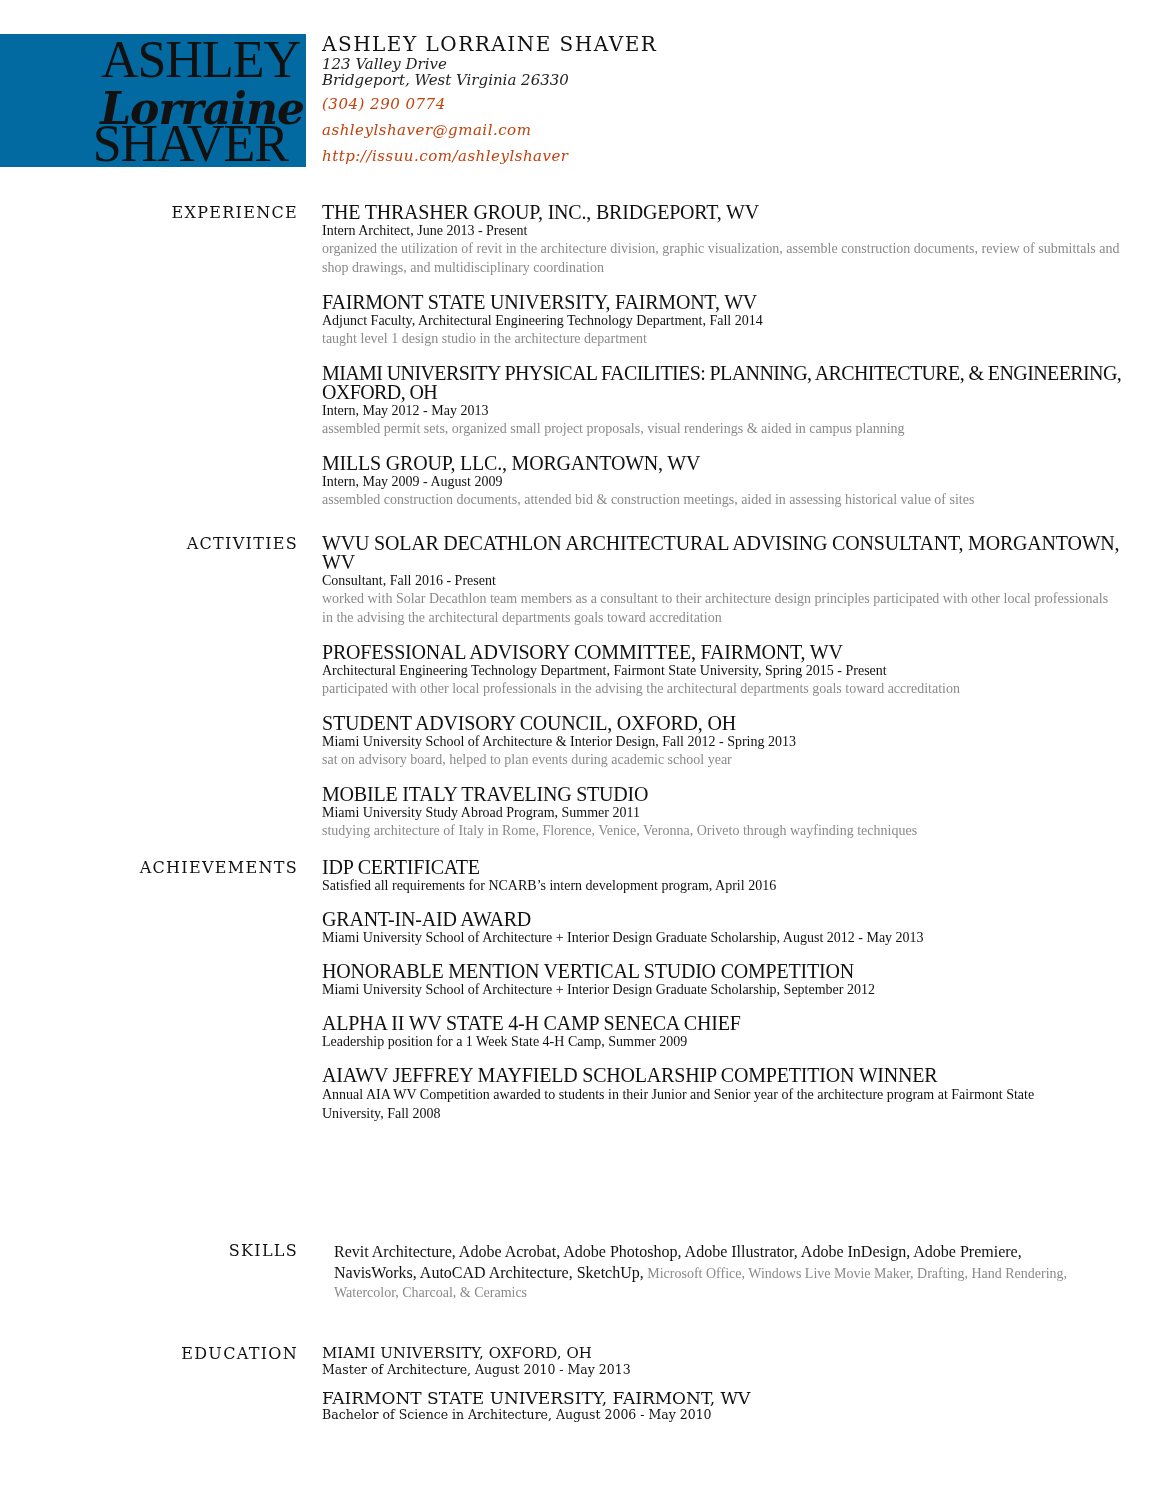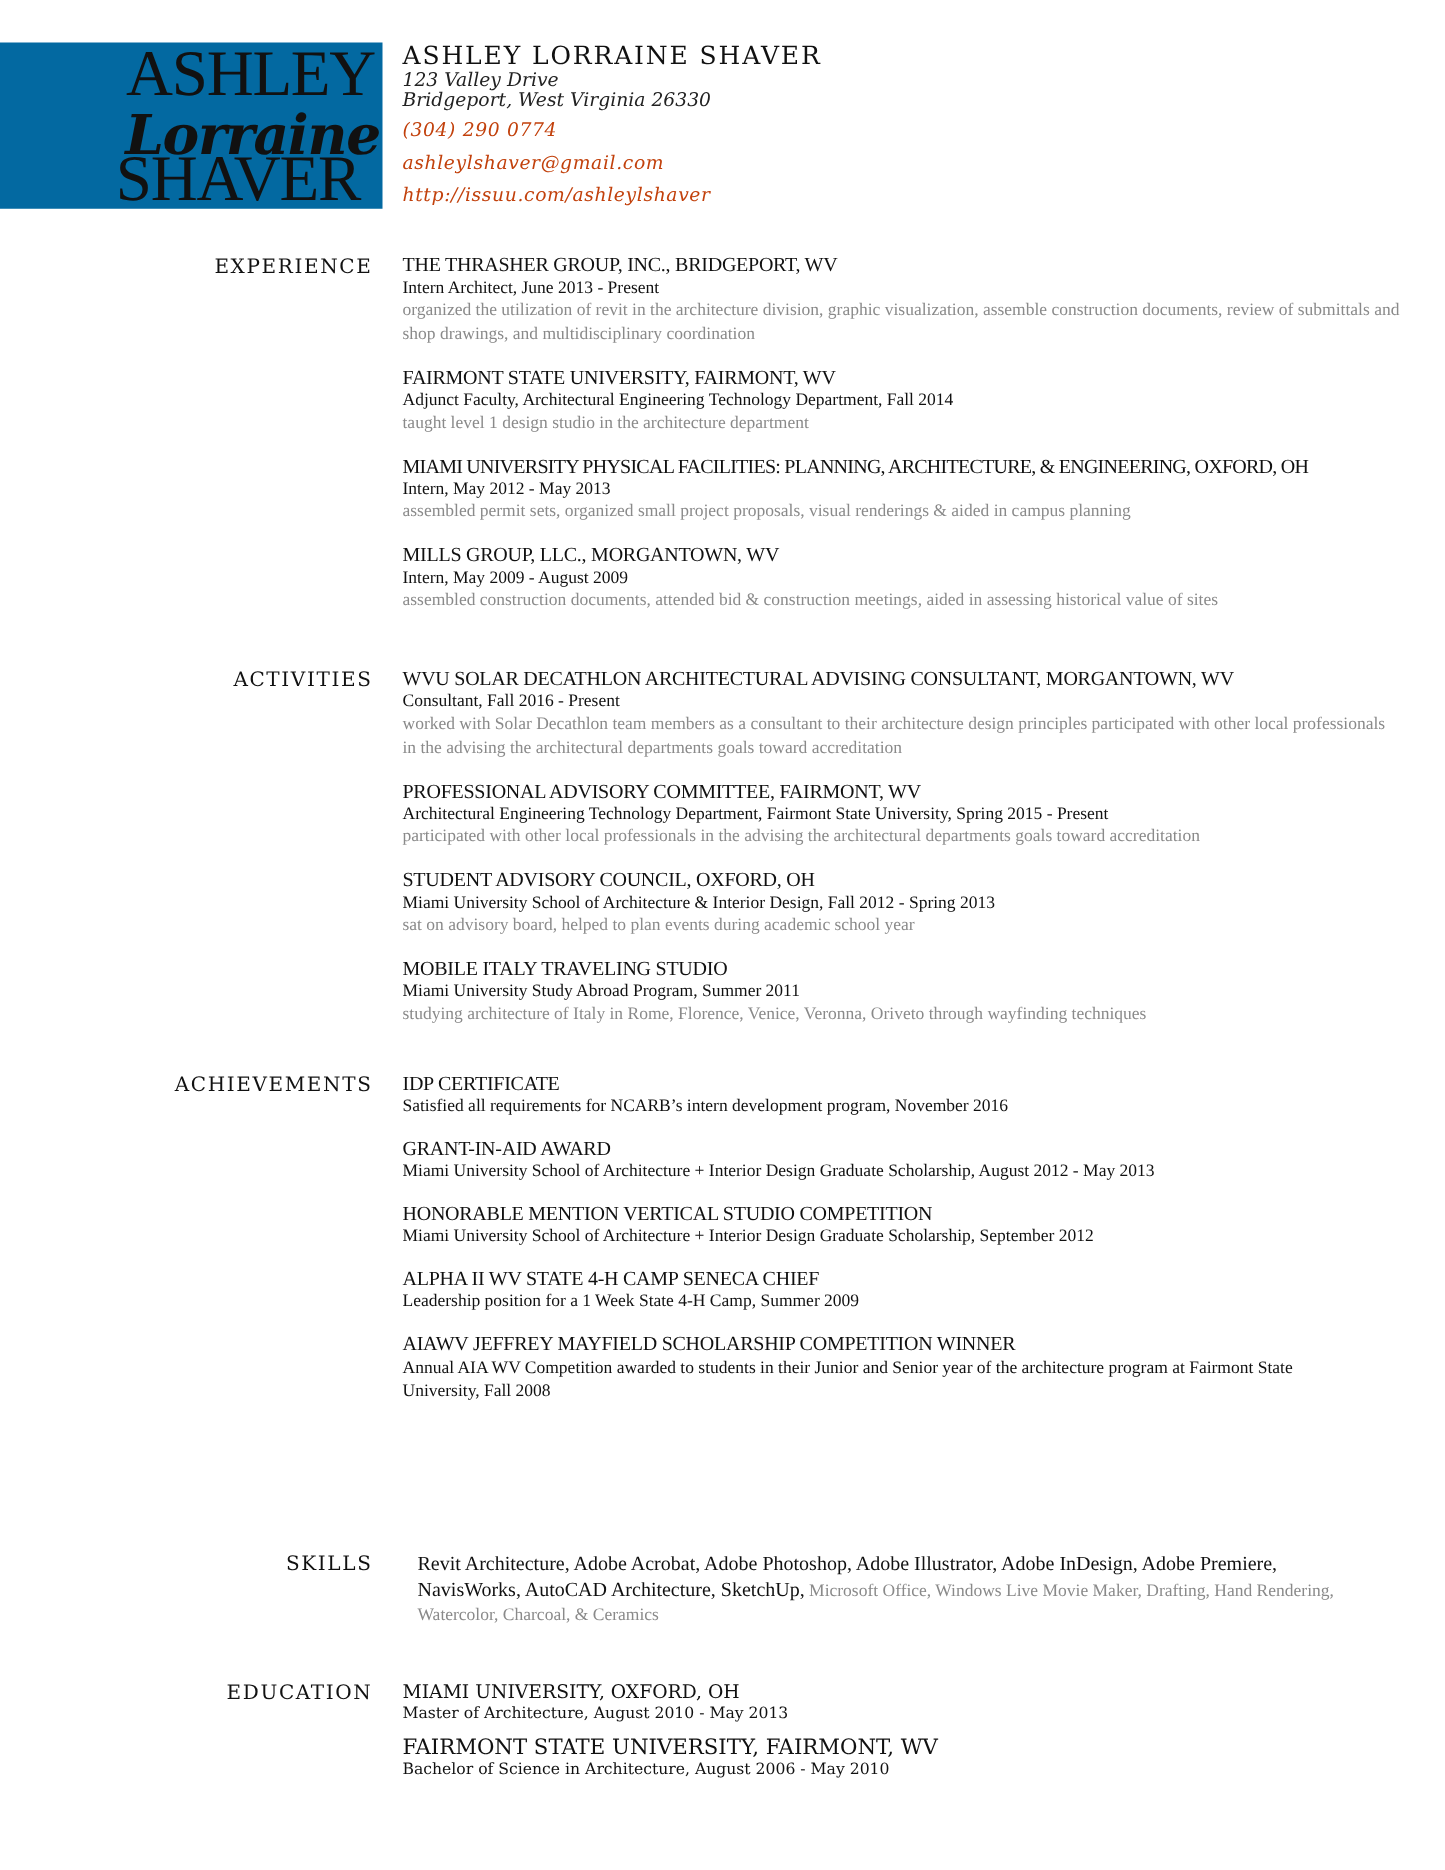--- a/index.html
+++ b/index.html
@@ -11,21 +11,21 @@
 
   .contact { position:absolute; left:322px; top:32px; font-family:"DejaVu Serif", serif; }
   .contact .name { font-size:20px; letter-spacing:1.5px; line-height:24px; color:#111; }
   .contact .addr { font-size:15px; font-style:italic; line-height:16px; color:#222; }
   .contact .line { font-size:15px; font-style:italic; line-height:26px; color:#c2410c; letter-spacing:0.5px; }
 
   .section { position:absolute; left:0; width:1156px; }
   .section-label { position:absolute; right:858px; top:0; font-family:"DejaVu Serif", serif; font-size:16px; letter-spacing:1.3px; color:#111; white-space:nowrap; }
   .entries { position:absolute; left:322px; top:0; width:800px; }
   .entry { margin-bottom:16px; }
-  .entry-title { font-size:16px; line-height:19px; color:#111; letter-spacing:-0.2px; }
+  .entry-title { font-size:20px; line-height:19px; color:#111; letter-spacing:-0.2px; }
   .entry-sub { font-size:14px; line-height:17px; color:#111; }
   .entry-desc { font-size:14px; line-height:19px; color:#8a8a8a; }
   .skills-main { font-size:16px; line-height:21px; color:#111; }
   .skills-extra { font-size:14px; color:#8a8a8a; }
   .edu-title { font-family:"DejaVu Serif", serif; font-size:15px; line-height:18px; color:#111; }
   .edu-title.big { font-size:17px; }
   .edu-sub { font-family:"DejaVu Serif", serif; font-size:12.5px; line-height:16px; color:#111; }
 </style>
 </head>
 <body>
@@ -95,21 +95,21 @@
       <div class="entry-desc">studying architecture of Italy in Rome, Florence, Venice, Veronna, Oriveto through wayfinding techniques</div>
     </div>
   </div>
 </div>
 
 <div class="section" style="top:858px;">
   <div class="section-label">ACHIEVEMENTS</div>
   <div class="entries">
     <div class="entry">
       <div class="entry-title">IDP CERTIFICATE</div>
-      <div class="entry-sub">Satisfied all requirements for NCARB’s intern development program, November 2016</div>
+      <div class="entry-sub">Satisfied all requirements for NCARB’s intern development program, April 2016</div>
     </div>
     <div class="entry">
       <div class="entry-title">GRANT-IN-AID AWARD</div>
       <div class="entry-sub">Miami University School of Architecture + Interior Design Graduate Scholarship, August 2012 - May 2013</div>
     </div>
     <div class="entry">
       <div class="entry-title">HONORABLE MENTION VERTICAL STUDIO COMPETITION</div>
       <div class="entry-sub">Miami University School of Architecture + Interior Design Graduate Scholarship, September 2012</div>
     </div>
     <div class="entry">

